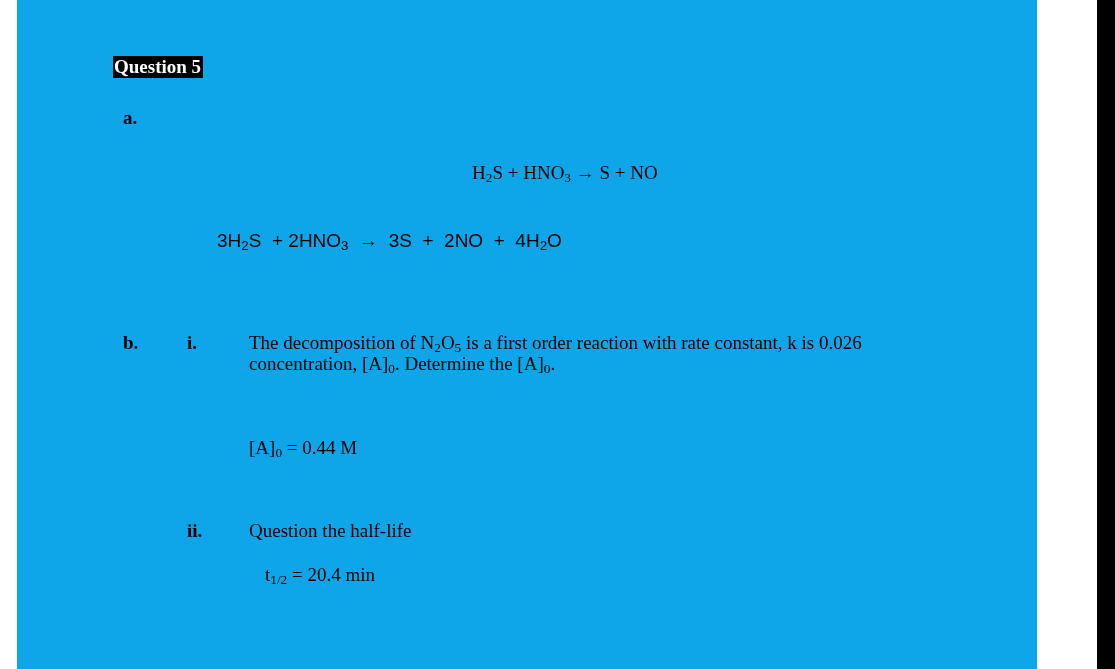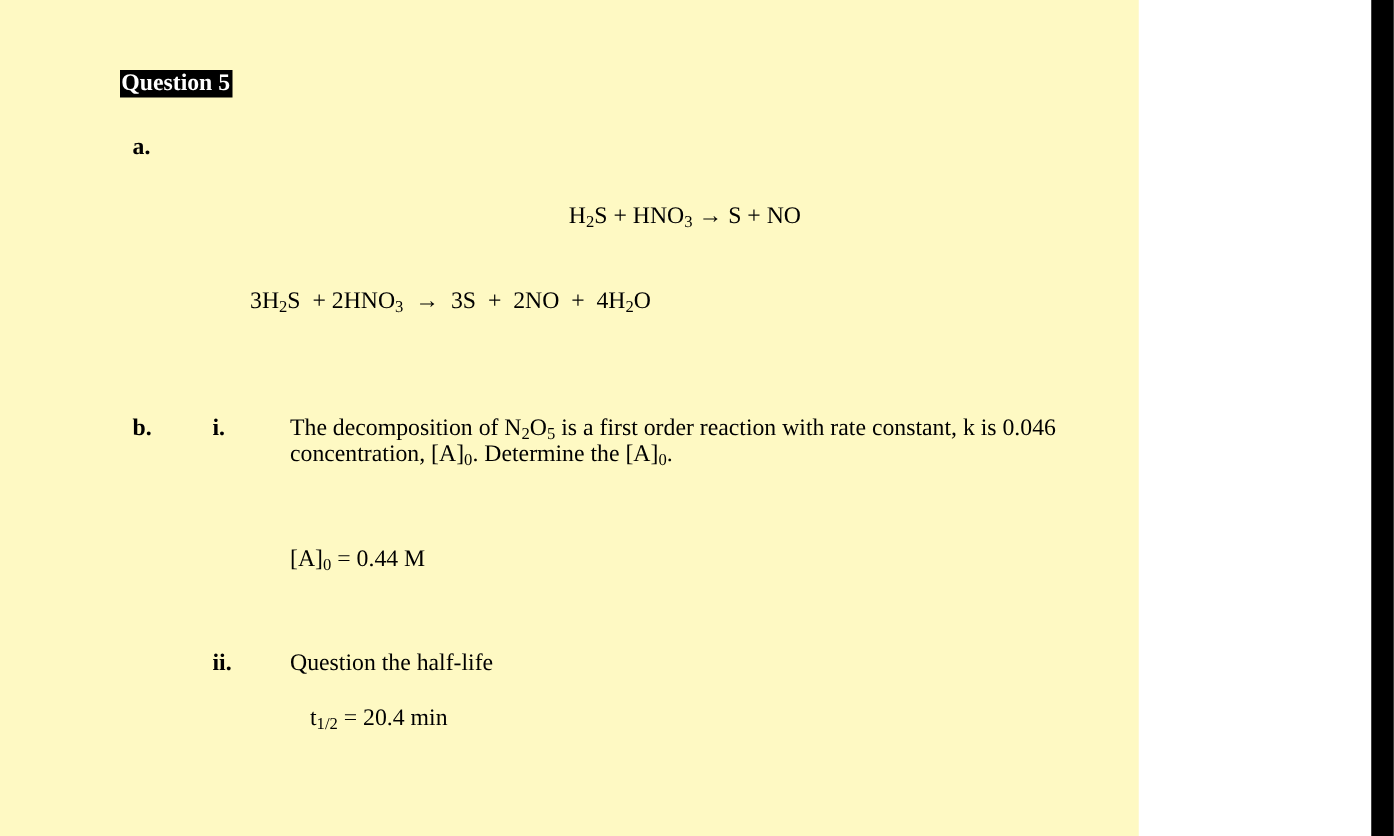--- a/index.html
+++ b/index.html
@@ -1,25 +1,25 @@
 <!DOCTYPE html>
 <html><head>
 <meta charset="utf-8">
 <style>
   html, body { margin: 0; padding: 0; }
   body {
     width: 1115px; height: 669px; position: relative; overflow: hidden;
     background: #ffffff; color: #000;
     font-family: "Liberation Serif", serif;
   }
-  .page { position: absolute; left: 0; top: 0; width: 911px; height: 669px; background: #fef9c3; }
+  .page { position: absolute; left: 17px; top: 0; width: 1020px; height: 669px; background: #0ea5e9; }
   .right-bar { position: absolute; left: 1097px; top: 0; width: 18px; height: 669px; background: #000; }
   .abs { position: absolute; white-space: nowrap; }
   .serif { font-family: "Liberation Serif", serif; font-size: 19px; line-height: 22px; }
-  .sans { font-family: Liberation Serif, serif; font-size: 19px; line-height: 22px; text-align: center; }
+  .sans { font-family: Liberation Sans, sans-serif; font-size: 19px; line-height: 22px; text-align: center; }
   .bold { font-weight: bold; }
   .qtitle {
     left: 96px; top: 56px; background: #000; color: #fff;
     font-weight: bold; font-size: 19px; line-height: 22px; padding: 0 2px 0 1px;
   }
   sub { font-size: 0.7em; vertical-align: -0.25em; line-height: 0; }
   sup { font-size: 0.7em; vertical-align: 0.55em; line-height: 0; }
   .para { position: absolute; left: 232px; top: 332px; width: 740px; font-size: 19px; line-height: 21px; }
 </style>
 </head>
@@ -32,21 +32,21 @@
   <div class="abs serif bold" style="left:106px; top:107px;">a.</div>
 
   <div class="abs serif" style="left:455px; top:162px;"><span>H</span><sub>2</sub><span>S</span><span style="white-space:pre"> + </span><span>HNO</span><sub>3</sub><span style="white-space:pre"> → </span><span>S</span><span style="white-space:pre"> + </span><span>NO</span></div>
 
   <div class="abs sans" style="left:200px; top:230px; white-space:pre;"><span>3H</span><sub>2</sub><span>S  + 2HNO</span><sub>3</sub><span>  →  3S  +  2NO  +  4H</span><sub>2</sub><span>O</span></div>
 
   <div class="abs serif bold" style="left:106px; top:332px;">b.</div>
   <div class="abs serif bold" style="left:170px; top:332px;">i.</div>
 
   <div class="para serif">
-    <div><span>The decomposition of N</span><sub>2</sub><span>O</span><sub>5</sub><span> is a first order reaction with rate constant, k is 0.046</span></div>
+    <div><span>The decomposition of N</span><sub>2</sub><span>O</span><sub>5</sub><span> is a first order reaction with rate constant, k is 0.026</span></div>
     <div><span>concentration, [A]</span><sub>0</sub><span>. Determine the [A]</span><sub>0</sub><span>.</span></div>
   </div>
 
   <div class="abs serif" style="left:232px; top:437px;"><span>[A]</span><sub>0</sub><span> = 0.44 M</span></div>
 
   <div class="abs serif bold" style="left:170px; top:520px;">ii.</div>
   <div class="abs serif" style="left:232px; top:520px;">Question the half-life</div>
   <div class="abs serif" style="left:248px; top:544px;margin-top:20px;"><span>t</span><sub>1/2</sub><span> = 20.4 min</span></div>
 
 </div>

